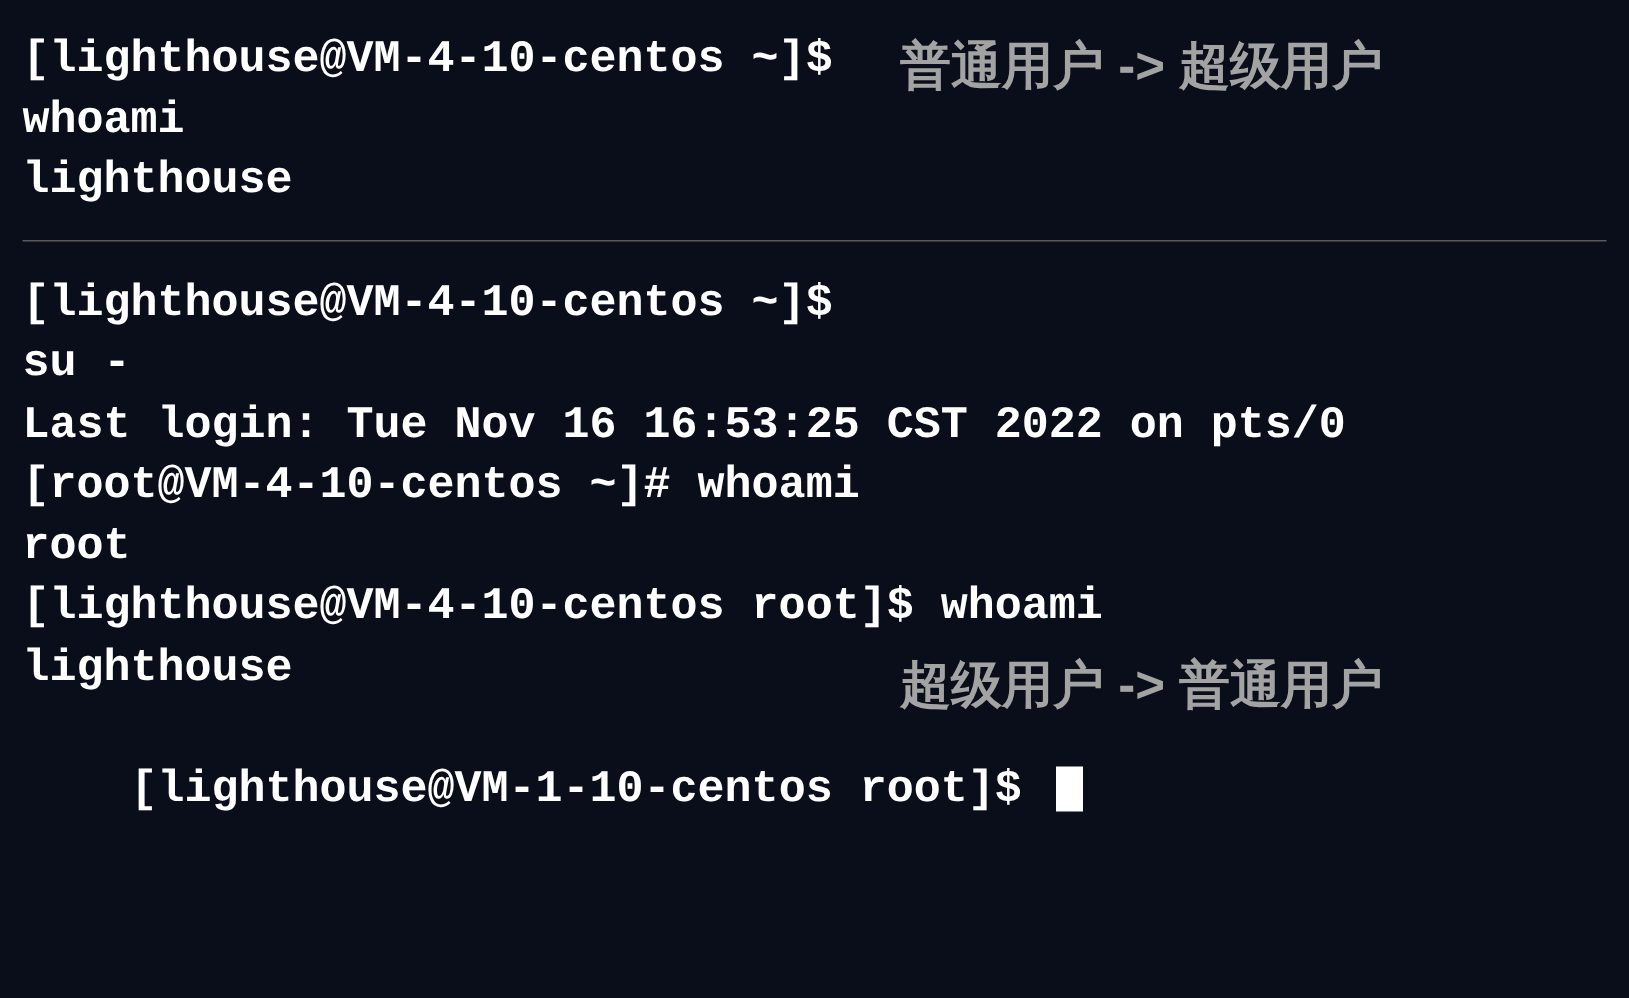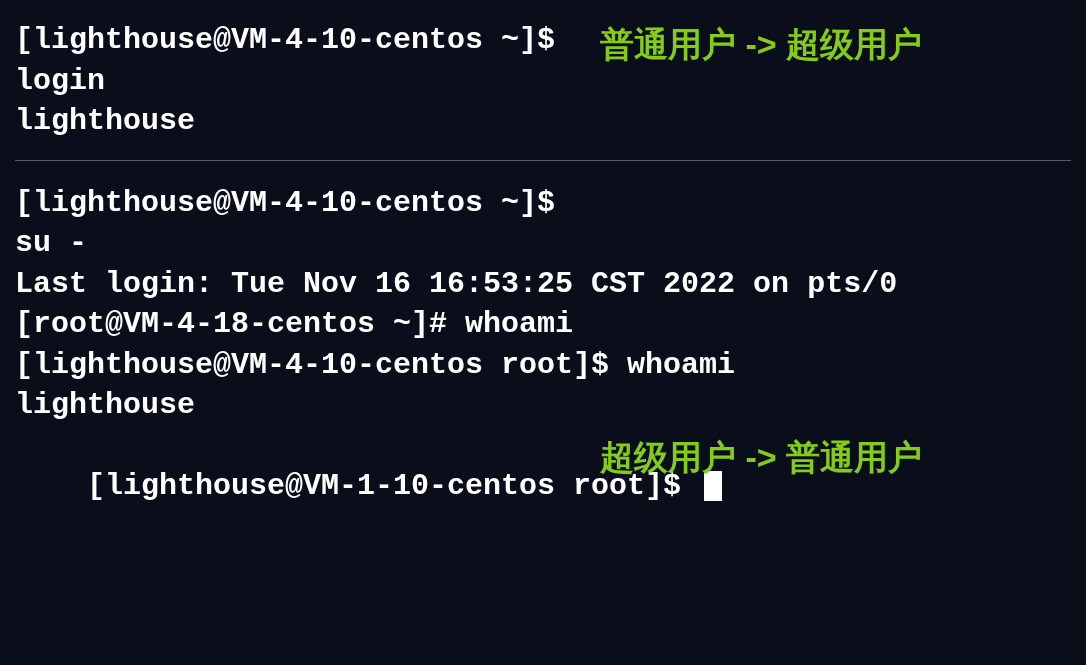--- a/index.html
+++ b/index.html
@@ -21,21 +21,21 @@
       overflow: hidden;
       position: relative;
     }
     
     .terminal-line {
       white-space: pre-wrap;
       word-break: break-word;
     }
     
     .annotation {
-      color: #84cc16;
+      color: #a3a3a3;
       font-family: 'Microsoft YaHei', 'SimHei', sans-serif;
       font-weight: bold;
       position: absolute;
     }
     
     .annotation-1 {
       top: 22px;
       left: 600px;
       font-size: 34px;
     }
@@ -71,29 +71,30 @@
     }
   </style>
 </head>
 <body>
 
 <div class="annotation annotation-1">普通用户 -&gt; 超级用户</div>
 <div class="annotation annotation-2">超级用户 -&gt; 普通用户</div>
 
 <div class="section-1">
   <div class="terminal-line">[lighthouse@VM-4-10-centos ~]$ </div>
-  <div class="terminal-line">login</div>
+  <div class="terminal-line">whoami</div>
   <div class="terminal-line">lighthouse</div>
 </div>
 
 <hr class="divider">
 
 <div class="section-2">
   <div class="terminal-line">[lighthouse@VM-4-10-centos ~]$ </div>
   <div class="terminal-line">su -</div>
   <div class="terminal-line">Last login: Tue Nov 16 16:53:25 CST 2022 on pts/0</div>
-  <div class="terminal-line">[root@VM-4-18-centos ~]# whoami</div>
+  <div class="terminal-line">[root@VM-4-10-centos ~]# whoami</div>
+  <div class="terminal-line">root</div>
   <div class="terminal-line">[lighthouse@VM-4-10-centos root]$ whoami</div>
   <div class="terminal-line">lighthouse</div>
   <div class="terminal-line">
     <span>[lighthouse@VM-1-10-centos root]$ </span><span class="cursor"></span>
   </div>
 </div>
 
 </body></html>

